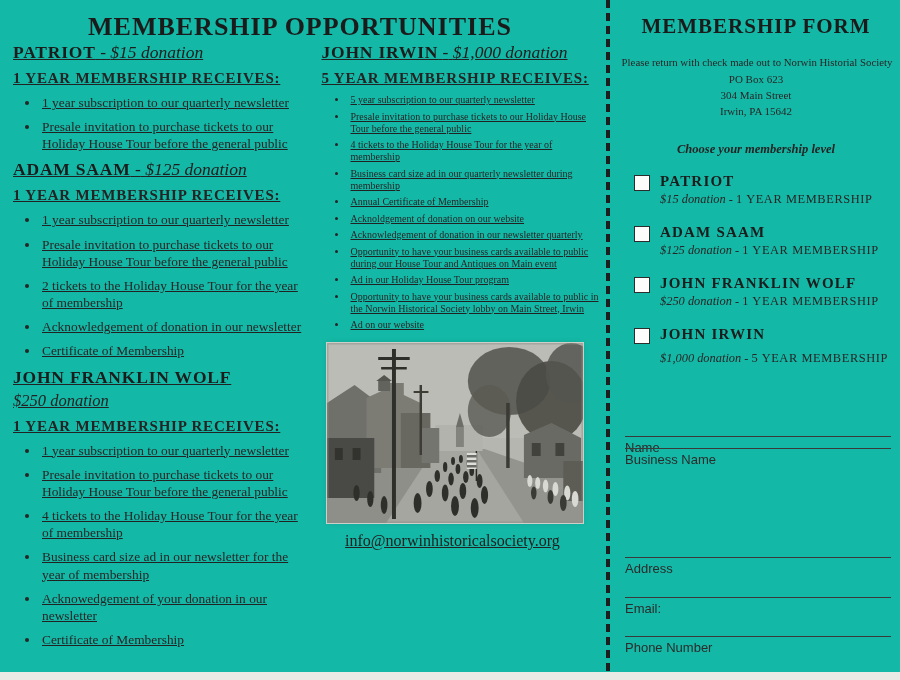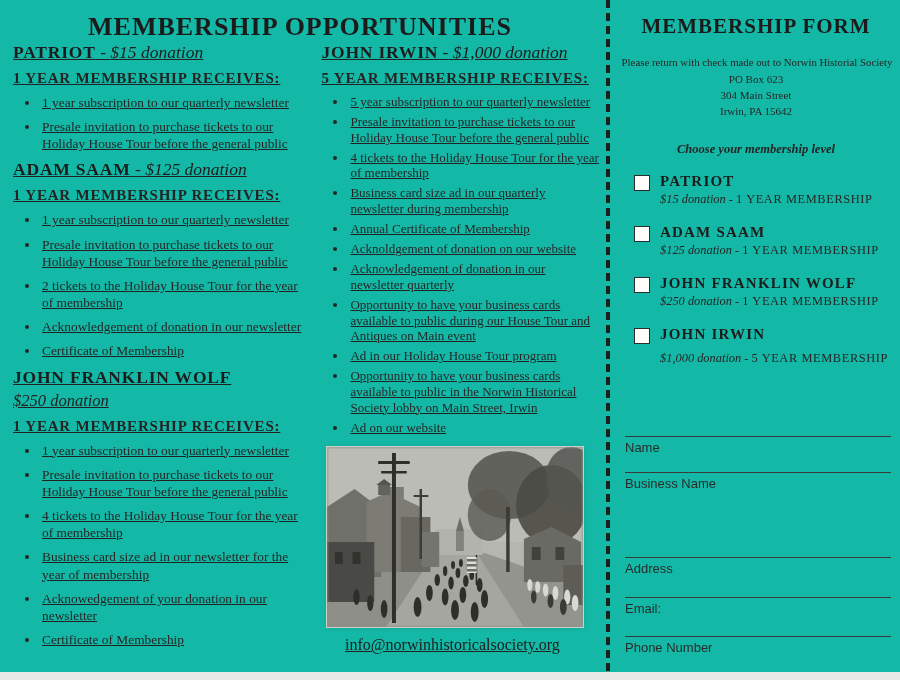--- a/index.html
+++ b/index.html
@@ -14,21 +14,21 @@
   .col2{width:280px;padding-left:14px;}
   section.level{margin:0;}
   .lvl-h{margin:0;font-size:17.5px;color:#1c1c1c;}
   .lvl-name{font-weight:bold;letter-spacing:0.8px;}
   .dash{font-weight:normal;}
   .donation{font-style:italic;font-weight:normal;}
   .donation-line{font-style:italic;font-size:16.5px;margin-top:3px;}
   .receives{font-size:15px;font-weight:bold;letter-spacing:0.8px;margin-top:7px;color:#242424;}
   ul.benefits{margin:7px 0 0 0;padding-left:27px;font-size:13.4px;line-height:1.28;color:#262626;}
   ul.benefits li{margin-bottom:7px;padding-left:2px;}
-  .col2 ul.benefits{font-size:13px;line-height:1.2;}
+  .col2 ul.benefits{font-size:10px;line-height:1.2;}
   .col2 ul.benefits li{margin-bottom:4.5px;}
   .sec-patriot{margin-top:11px;}
   .sec-adam{margin-top:36px;}
   .sec-wolf{margin-top:30px;}
   .sec-irwin{margin-top:15px;}
   .photo{margin:12px 0 0 6px;width:256px;height:180px;background:#b9b9b3;
          box-shadow:0 0 0 1px #cfcfc9, 0 0 6px rgba(0,0,0,0.12);}
   .photo svg{display:block;width:100%;height:100%;}
   .email{width:262px;text-align:center;font-size:16px;margin-top:9px;color:#1e1e1e;}
   
@@ -50,21 +50,21 @@
   .opt-name{font-size:15px;font-weight:bold;letter-spacing:1.2px;color:#1c1c1c;}
   .opt-sub{font-size:12.4px;margin-top:2px;color:#262626;}
   .opt-sub .term{letter-spacing:0.6px;}
   .option:nth-of-type(4) .opt-sub{margin-top:8px;}
   .fields{position:absolute;left:13px;right:9px;top:0;height:680px;pointer-events:none;}
   .field{position:absolute;left:0;right:0;pointer-events:auto;}
   .write-line{border-top:1.3px solid #3a3a3a;}
   .field-label{font-family:"Liberation Sans", sans-serif;
                font-size:13px;margin-top:3px;color:#2b2b2b;}
   .field:nth-of-type(1){top:436px;}
-  .field:nth-of-type(2){top:472px;}
+  .field:nth-of-type(2){top:448px;}
   .field:nth-of-type(3){top:557px;}
   .field:nth-of-type(4){top:597px;}
   .field:nth-of-type(5){top:636px;}
 </style>
 </head>
 <body>
 
 <div class="sheet">
 
   <div class="page-left">

